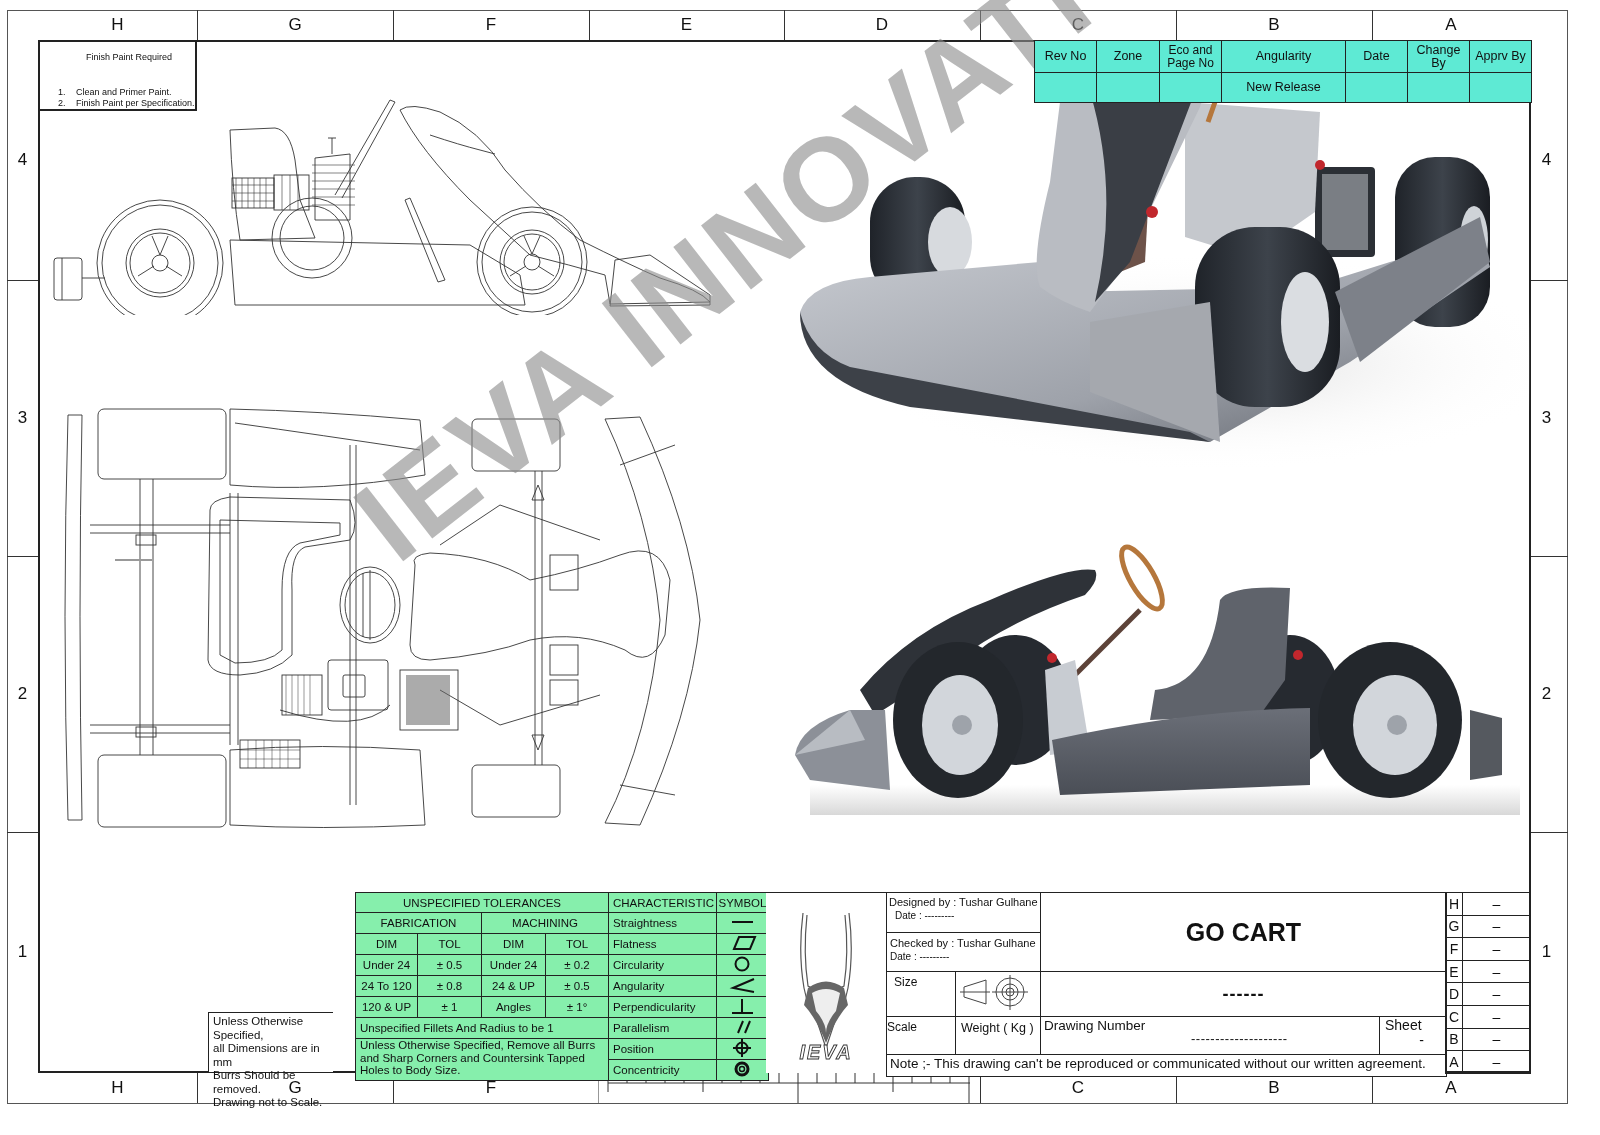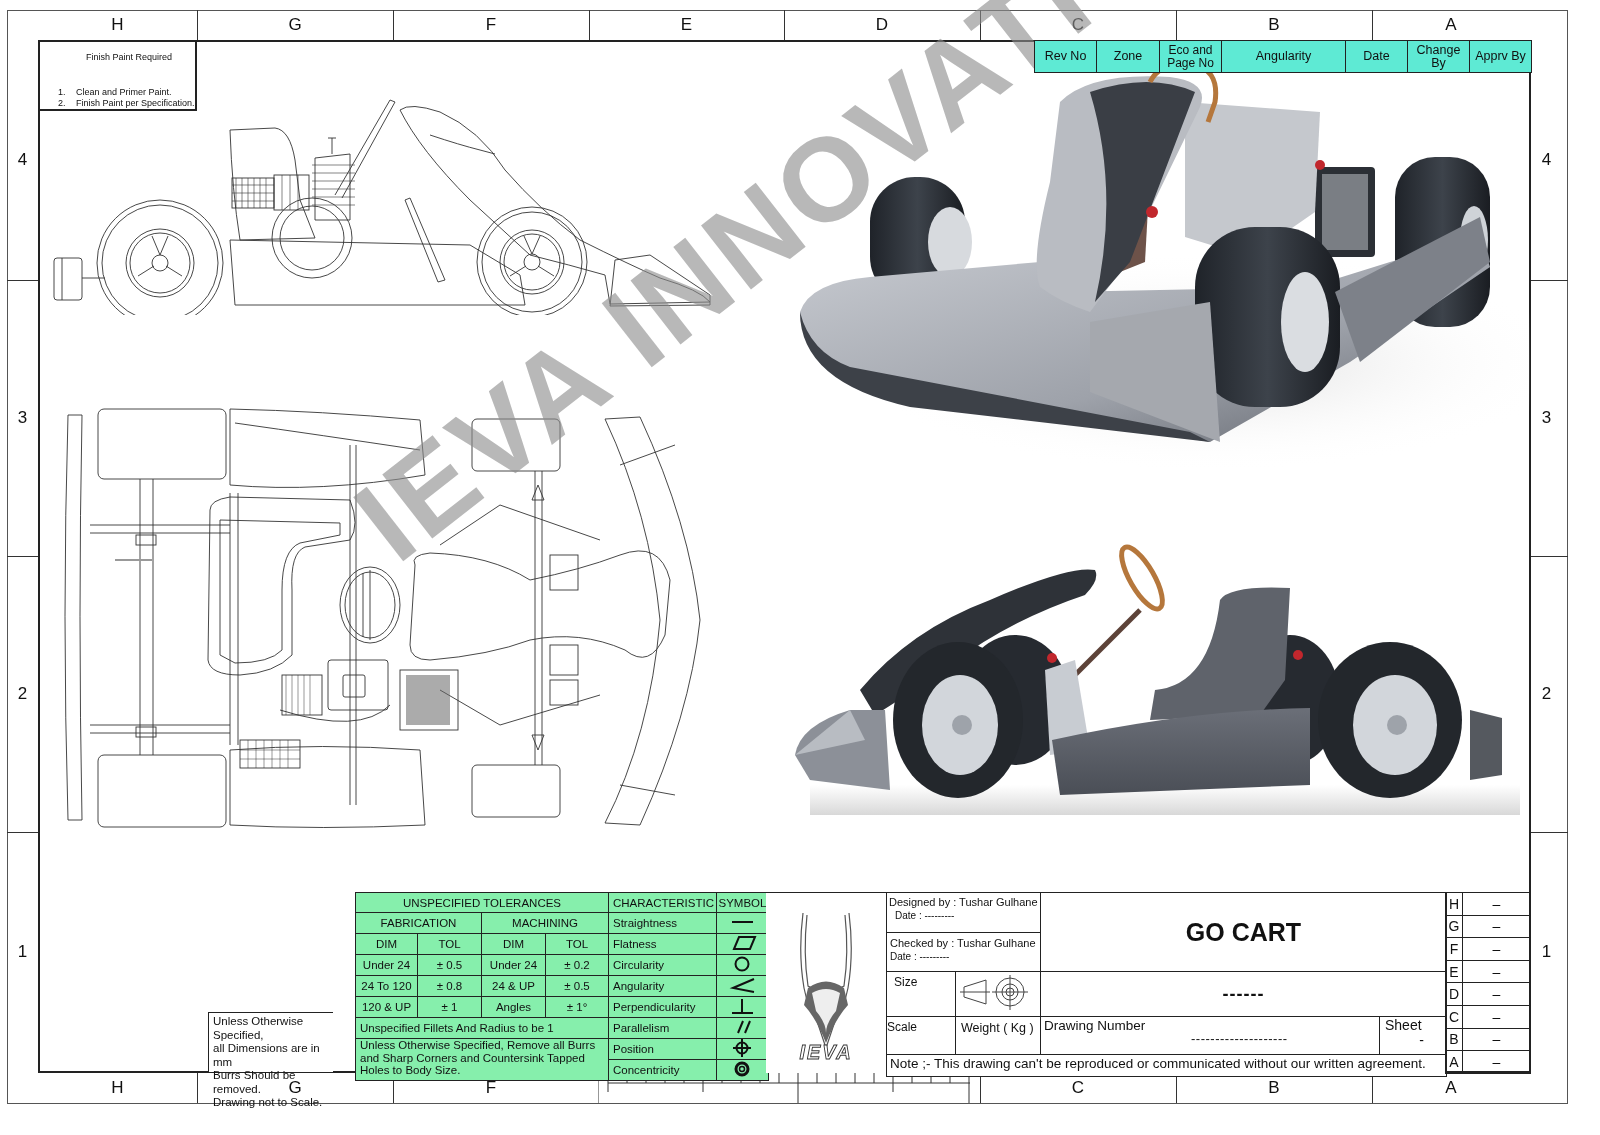--- a/index.html
+++ b/index.html
@@ -403,20 +403,29 @@
   <tbody>
       <tr class="head">
     <td style="width:62px">Rev No</td>
     <td style="width:63px">Zone</td>
     <td style="width:62px;font-size:12px">Eco and Page No</td>
     <td style="width:124px">Angularity</td>
     <td style="width:62px">Date</td>
     <td style="width:62px">Change By</td>
     <td style="width:62px">Apprv By</td>
   </tr>
+  <tr class="body">
+    <td></td>
+    <td></td>
+    <td></td>
+    <td>New Release</td>
+    <td></td>
+    <td></td>
+    <td></td>
+  </tr>
 </tbody>
   </table>
 
 <div class="abs gen-notes">
   <div>Unless Otherwise Specified,</div>
   <div>all Dimensions are in mm</div>
   <div>Burrs Should be removed.</div>
   <div>Drawing not to Scale.</div>
 </div>
 

